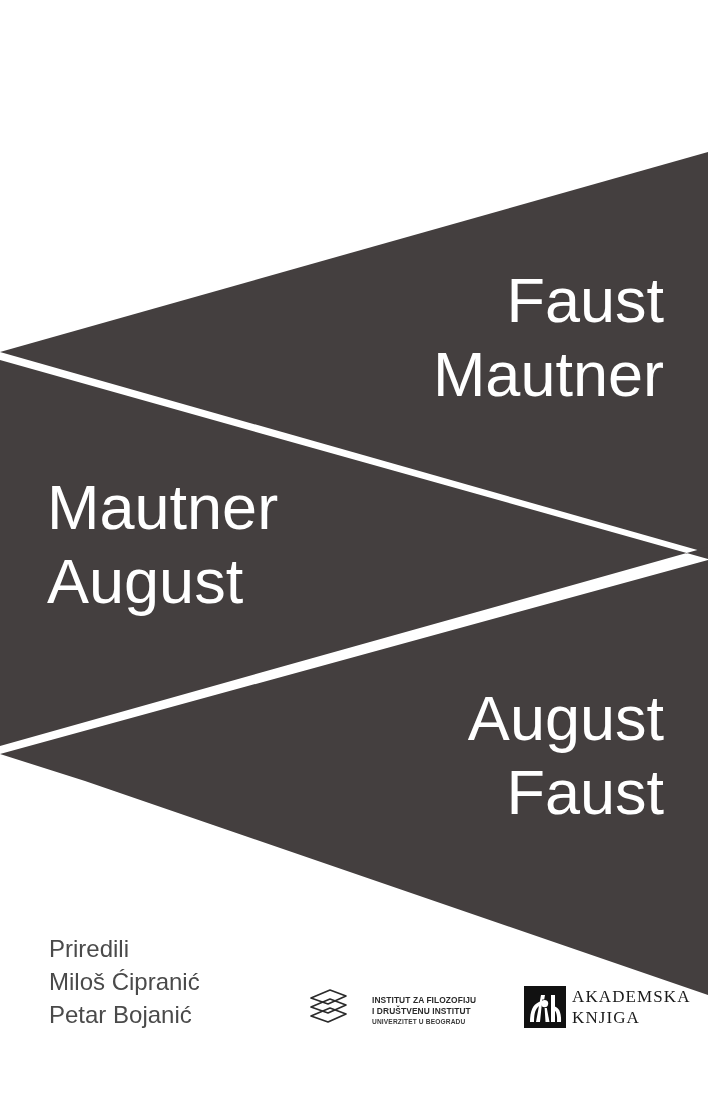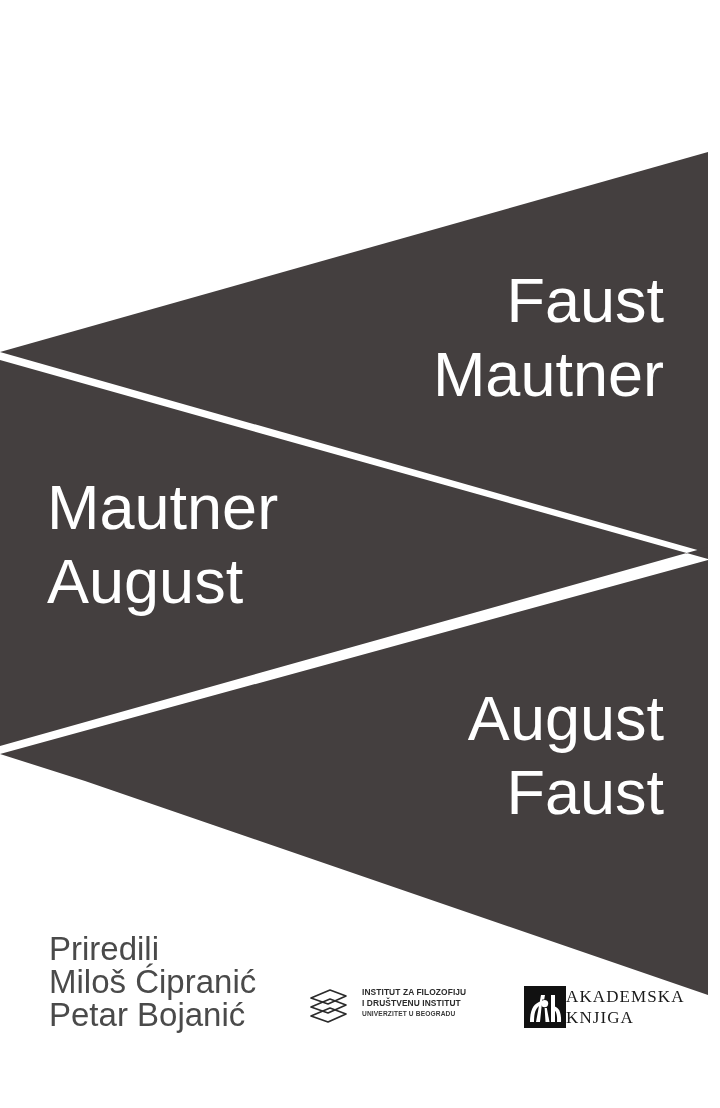--- a/index.html
+++ b/index.html
@@ -74,42 +74,42 @@
 
   
   #editors-block {
     position: absolute;
     left: 49px;
     top: 932px;
     z-index: 5;
     color: #4a4a4a;
     font-family: "Liberation Sans", sans-serif;
     font-weight: 300;
-    font-size: 33px;
+    font-size: 24px;
     line-height: 33px;
     white-space: nowrap;
   }
   .editor-line { display: block; }
 
   
   #logo-row {
     position: absolute;
     left: 0;
     top: 985px;
     width: 720px;
     height: 70px;
     z-index: 5;
   }
   #institute-logo {
     position: absolute;
     left: 307px;
     top: 2px;
     display: flex;
-    align-items: flex-start;
-    gap: 11px;
+    align-items: flex-end;
+    gap: 21px;
   }
   #institute-mark { flex: 0 0 auto; }
   #institute-text {
     color: #2b2b2b;
     font-family: "Liberation Sans", sans-serif;
     font-weight: 700;
     font-size: 8.4px;
     line-height: 11px;
     letter-spacing: 0.1px;
     white-space: nowrap;
@@ -123,20 +123,21 @@
     color: #3a3a3a;
     letter-spacing: 0.15px;
   }
 
   #publisher-logo {
     position: absolute;
     left: 524px;
     top: 0px;
     display: flex;
     align-items: center;
+    gap: 6px;
   }
   #publisher-mark { flex: 0 0 auto; }
   #publisher-text {
     color: #1a1a1a;
     font-family: "Liberation Serif", serif;
     font-weight: 400;
     font-size: 17px;
     line-height: 21px;
     letter-spacing: 1.1px;
     white-space: nowrap;

